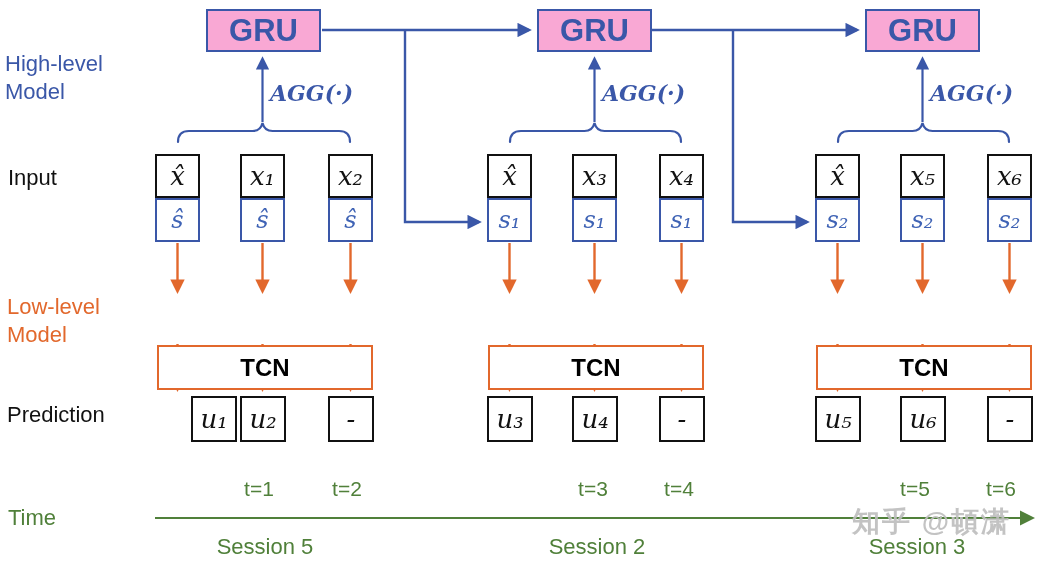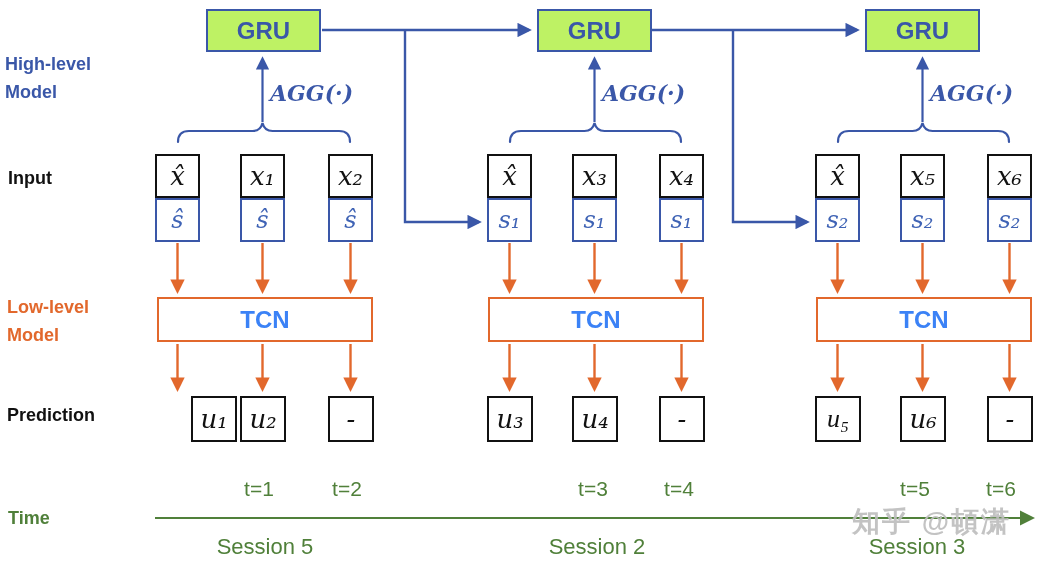--- a/index.html
+++ b/index.html
@@ -3,35 +3,35 @@
 <meta charset="utf-8">
 <style>
   html,body{margin:0;padding:0;background:#ffffff;}
   #canvas{
     position:relative;width:1051px;height:569px;background:#ffffff;
     font-family:"Liberation Sans","DejaVu Sans",sans-serif;overflow:hidden;
   }
   #wires{position:absolute;left:0;top:0;z-index:0;}
   .abs{position:absolute;z-index:1;}
   
-  .rowlab{font-size:18px;line-height:28px;font-weight:700;}
+  .rowlab{font-size:22px;line-height:28px;font-weight:400;}
   .blue-t{color:#3a57a8;}
   .orange-t{color:#e2682c;}
   .green-t{color:#50803a;}
   .black-t{color:#111111;}
   
   .gru-box{
     width:115px;height:43px;border:2.4px solid #3a57a8;color:#3a57a8;
     display:flex;align-items:center;justify-content:center;
-    font-size:24px;font-weight:600;box-sizing:border-box;background:#bef264;
+    font-size:31px;font-weight:600;box-sizing:border-box;background:#f9a8d4;
   }
   .tcn-box{
-    width:216px;height:45px;border:2.4px solid #e2682c;color:#3b82f6;
+    width:216px;height:45px;border:2.4px solid #e2682c;color:#000000;
     display:flex;align-items:center;justify-content:center;
-    font-size:24px;font-weight:600;box-sizing:border-box;background:#fff;
+    font-size:24px;font-weight:600;box-sizing:border-box;background:#fff;margin-top:48px;
   }
   .in-box{
     width:45px;height:44px;border:2.6px solid #111111;box-sizing:border-box;
     display:flex;align-items:center;justify-content:center;background:#fff;
     font-family:"DejaVu Serif","DejaVu Sans",serif;font-style:italic;
     font-size:26px;color:#111111;
   }
   .st-box{
     width:45px;height:44px;border:2.2px solid #3a57a8;box-sizing:border-box;
     display:flex;align-items:center;justify-content:center;background:#fff;
@@ -165,21 +165,21 @@
   <div class="abs tcn-box" style="left:157px;top:297px;">TCN</div>
   <div class="abs tcn-box" style="left:488px;top:297px;">TCN</div>
   <div class="abs tcn-box" style="left:816px;top:297px;">TCN</div>
 
   <div class="abs pr-box" style="left:155px;top:396px;margin-left:36px;">u₁</div>
   <div class="abs pr-box" style="left:240px;top:396px;">u₂</div>
   <div class="abs pr-box" style="left:328px;top:396px;">-</div>
   <div class="abs pr-box" style="left:487px;top:396px;">u₃</div>
   <div class="abs pr-box" style="left:572px;top:396px;">u₄</div>
   <div class="abs pr-box" style="left:659px;top:396px;">-</div>
-  <div class="abs pr-box" style="left:815px;top:396px;font-family:Liberation Serif, serif;">u₅</div>
+  <div class="abs pr-box" style="left:815px;top:396px;">u₅</div>
   <div class="abs pr-box" style="left:900px;top:396px;">u₆</div>
   <div class="abs pr-box" style="left:987px;top:396px;">-</div>
 
   <div class="abs tick" style="left:229px;top:477px;">t=1</div>
   <div class="abs tick" style="left:317px;top:477px;">t=2</div>
   <div class="abs tick" style="left:563px;top:477px;">t=3</div>
   <div class="abs tick" style="left:649px;top:477px;">t=4</div>
   <div class="abs tick" style="left:885px;top:477px;">t=5</div>
   <div class="abs tick" style="left:971px;top:477px;">t=6</div>
 

